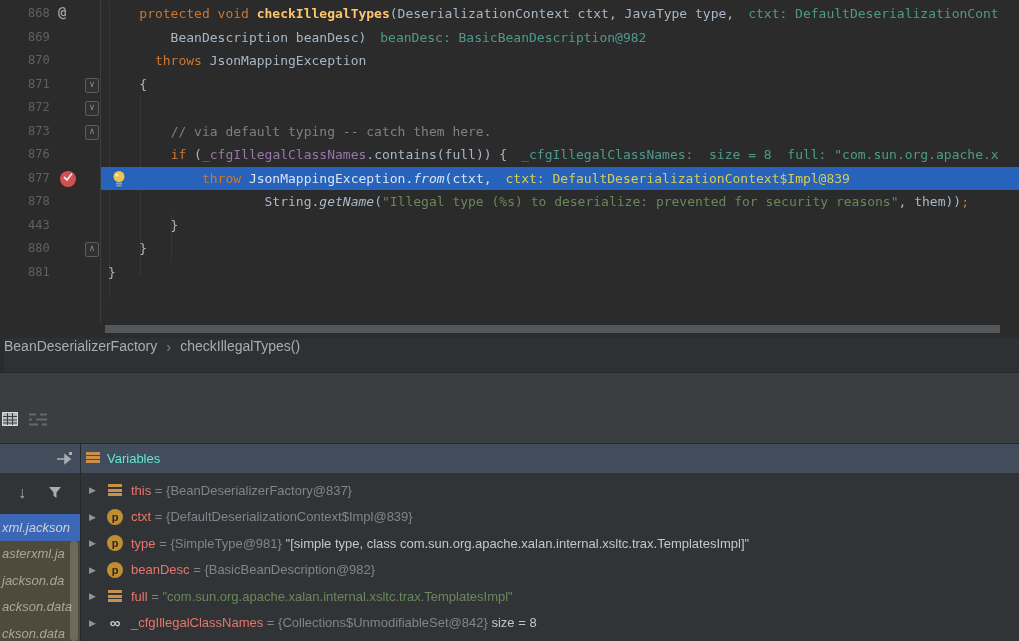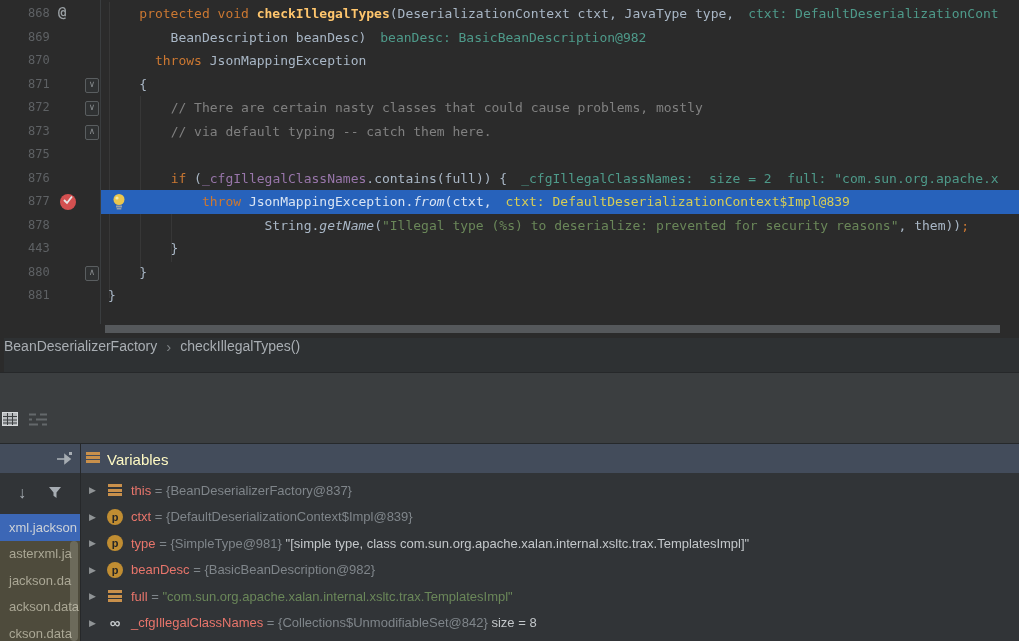--- a/index.html
+++ b/index.html
@@ -47,30 +47,30 @@
   .dbg-toolbar{position:absolute;left:0;top:372px;width:1019px;height:71px;background:var(--toolbar-bg);
       border-top:1px solid #26282a}
   .ticon{position:absolute;top:39px;width:18px;height:16px}
   .ticon.t1{left:2px}.ticon.t2{left:29px}
   
   .var-strip{position:absolute;left:0;top:443px;width:1019px;height:30px;background:var(--strip-bg);
       border-top:1px solid #26292b;display:flex;align-items:center}
   .arrow-ic{position:absolute;left:57px;top:7px}
   .bars{position:absolute;left:86px;top:8px;width:14px;height:13px}
   .bars i{display:block;height:3px;margin-bottom:1px;background:var(--accent-orange)}
-  .var-strip .lbl{position:absolute;left:107px;top:7px;font-size:15px;color:#fef9c3}
+  .var-strip .lbl{position:absolute;left:107px;top:7px;font-size:13px;color:#5eead4}
   .vsep{position:absolute;left:80px;top:444px;width:1px;height:197px;background:#26282a}
   
   .frames{position:absolute;left:0;top:473px;width:80px;height:168px;background:var(--tree-bg);overflow:hidden}
   .f-ic{position:absolute;top:12px}
   .f-down{left:18px;color:#a7adb3;font-size:16px;line-height:16px}
   .f-funnel{left:48px}
   .frame-rows{position:absolute;left:0;top:41px;width:80px}
-  .frame-row{height:26.5px;display:flex;align-items:center;font-size:13px;
-      white-space:nowrap;overflow:hidden;padding-left:9px;color:#aaa795;background:var(--olive)}
+  .frame-row{height:26.5px;display:flex;align-items:center;font-size:13px;font-style:italic;
+      white-space:nowrap;overflow:hidden;padding-left:2px;color:#aaa795;background:var(--olive)}
   .frame-row.selected{background:var(--sel-blue);color:#cdd2d8}
   .fscroll{position:absolute;left:70px;top:68px;width:8px;height:100px;background:rgba(220,220,205,.22);border-radius:4px}
   
   .vars{position:absolute;left:81px;top:473px;width:938px;height:168px;background:var(--tree-bg);overflow:hidden}
   .variable-rows{position:absolute;left:0;top:4px;width:938px}
   .variable-row{height:26.5px;display:flex;align-items:center;font-size:13px;white-space:pre;overflow:hidden}
   .tri{flex:none;width:10px;margin-left:8px;margin-right:8px;color:#909496;font-size:9px}
   .vicon{flex:none;width:16px;height:16px;margin-right:8px;position:relative}
   .vicon .b{position:absolute;left:1px;width:14px;height:3px;background:var(--accent-orange)}
   .vicon.param{border-radius:50%;background:var(--param-gold);color:#262626;font-weight:bold;
@@ -114,40 +114,34 @@
             <span class="lineno">871</span>
             <span class="fold">∨</span>
           </div>
           <div class="code"><span class="c-pl">    {</span></div>
         </div>
         <div class="code-line">
           <div class="gutter">
             <span class="lineno">872</span>
             <span class="fold">∨</span>
           </div>
-          <div class="code"><span class="c-pl">        </span><span class="c-cm">// There are certain nasty classes that could cause problems, mostly</span></div>
+          <div class="code"><span class="c-pl">        </span></div>
         </div>
         <div class="code-line">
           <div class="gutter">
             <span class="lineno">873</span>
             <span class="fold">∧</span>
           </div>
           <div class="code"><span class="c-pl">        </span><span class="c-cm">// via default typing -- catch them here.</span></div>
         </div>
         <div class="code-line">
           <div class="gutter">
-            <span class="lineno">875</span>
-          </div>
-          <div class="code"></div>
-        </div>
-        <div class="code-line">
-          <div class="gutter">
             <span class="lineno">876</span>
           </div>
-          <div class="code"><span class="c-pl">        </span><span class="c-kw">if </span><span class="c-pl">(</span><span class="c-fld">_cfgIllegalClassNames</span><span class="c-pl">.contains(full)) {</span><span class="hint teal">_cfgIllegalClassNames:  size = 2  full: "com.sun.org.apache.x</span></div>
+          <div class="code"><span class="c-pl">        </span><span class="c-kw">if </span><span class="c-pl">(</span><span class="c-fld">_cfgIllegalClassNames</span><span class="c-pl">.contains(full)) {</span><span class="hint teal">_cfgIllegalClassNames:  size = 8  full: "com.sun.org.apache.x</span></div>
         </div>
         <div class="code-line exec">
           <div class="gutter">
             <span class="lineno">877</span>
             <span class="bp">
               <svg width="10" height="10" viewBox="0 0 10 10">
                 <path d="M1,5 L4,8 L9,1.5" stroke="#e8e8e8" stroke-width="1.8" fill="none"></path>
               </svg>
             </span>
           </div>

